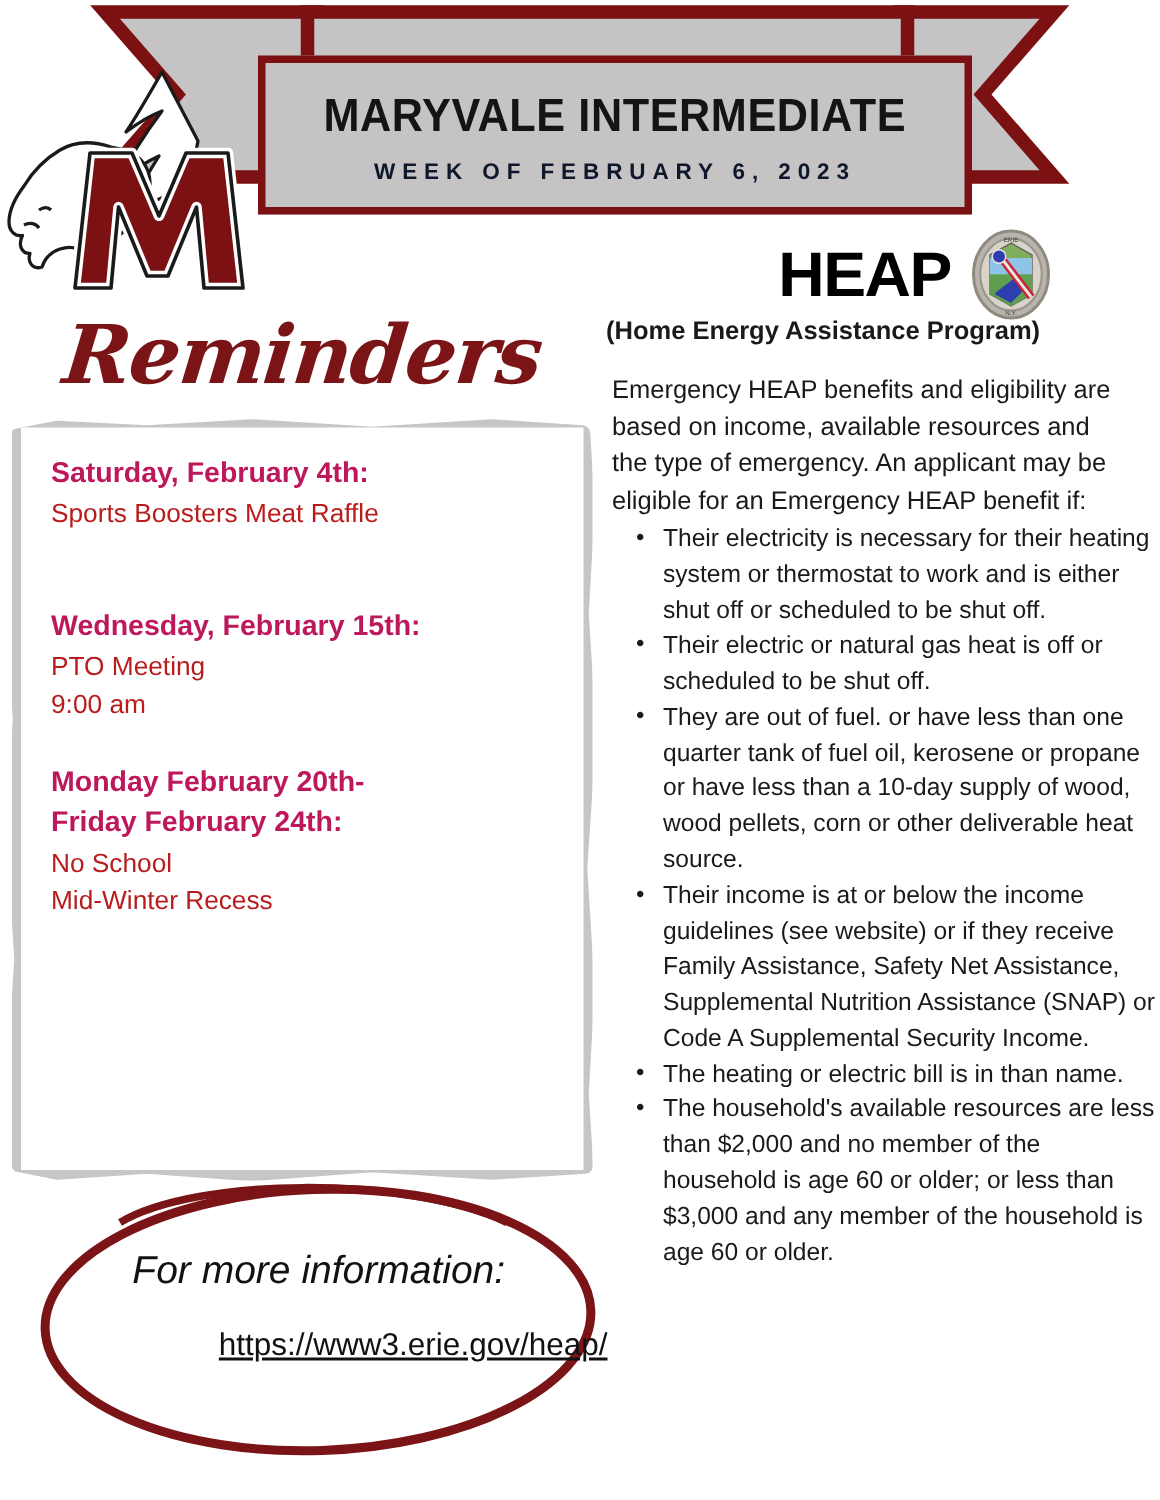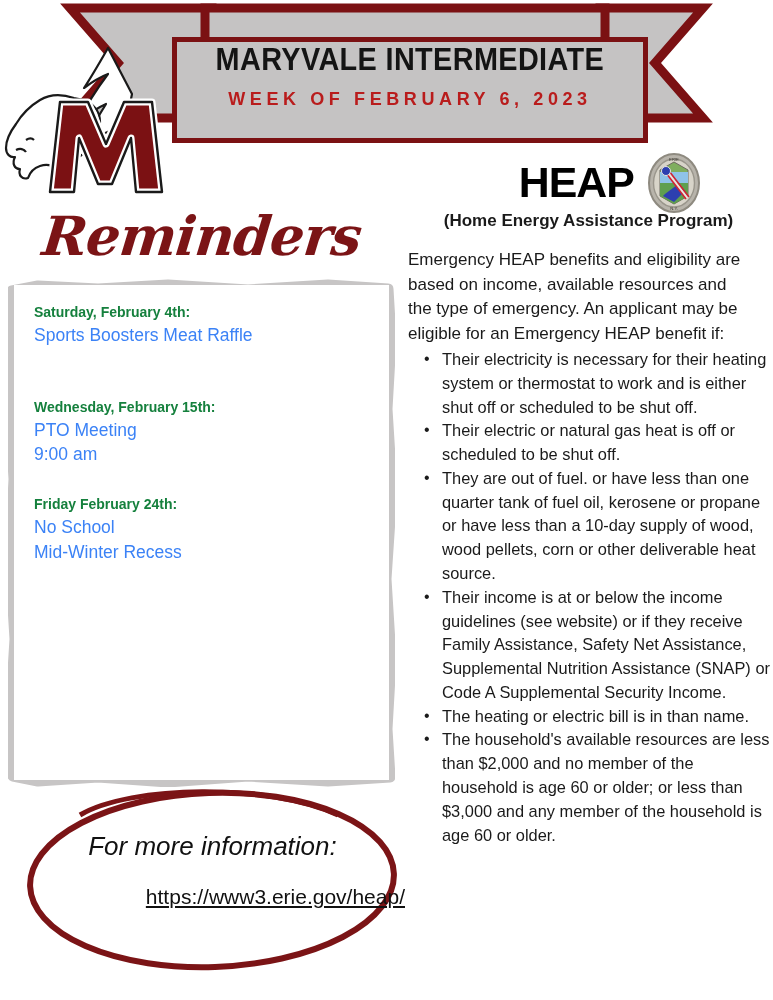--- a/index.html
+++ b/index.html
@@ -21,37 +21,38 @@
   .plaque{
     position:absolute;
     left:172px;top:37px;
     width:476px;height:106px;
     background:#c5c3c3;
     border:5px solid #7b1113;
     box-sizing:border-box;
     display:flex;
     flex-direction:column;
     align-items:center;
+    justify-content:center;
   }
   .plaque-title{
     font-family:"Liberation Sans", sans-serif;
     font-size:31px;
     font-weight:700;
     letter-spacing:0.4px;
     color:#141414;
     transform:scaleX(0.93);
     line-height:1;
     margin-top:2px;
   }
   .plaque-sub{
     font-family:"Liberation Sans", sans-serif;
-    font-size:18px;
+    font-size:15px;
     font-weight:700;
     letter-spacing:4.6px;
-    color:#b91c1c;
+    color:#0f172a;
     line-height:1;
     margin-top:15px;
   }
 
   
   #school-logo{
     position:absolute;left:-4px;top:36px;width:172px;height:160px;
   }
 
   
@@ -88,26 +89,26 @@
     width:375px;height:495px;
     background:#ffffff;
     box-sizing:border-box;
     padding:18px 20px 10px 20px;
   }
   .rough-border{position:absolute;left:8px;top:84px;width:387px;height:508px;}
 
   .rem-group{margin-bottom:6px;}
   .rem-date{
     font-family:"Liberation Sans", sans-serif;
-    font-size:14px;font-weight:700;color:#15803d;
+    font-size:19px;font-weight:700;color:#be185d;
     line-height:1.42;
   }
   .rem-line{
     font-family:"Liberation Sans", sans-serif;
-    font-size:17.5px;font-weight:400;color:#3b82f6;
+    font-size:17.5px;font-weight:400;color:#b91c1c;
     line-height:1.42;
   }
   .rem-gap{height:22px;}
 
   
   #info-callout{
     position:absolute;left:20px;top:785px;width:385px;height:200px;
   }
   .oval-svg{position:absolute;left:0;top:0;}
   .info-title{
@@ -127,21 +128,21 @@
     line-height:1;
   }
 
   
   #heap-col{
     position:absolute;left:404px;top:210px;width:369px;
   }
   .heap-subtitle{
     font-family:"Liberation Sans", sans-serif;
     font-size:17px;font-weight:700;color:#1a1a1a;
-    text-align:center;line-height:1.3;
+    line-height:1.3;
     margin:0 0 2px 0;
   }
   .heap-intro{
     font-family:"Liberation Sans", sans-serif;
     font-size:17px;font-weight:400;color:#1a1a1a;
     line-height:1.44;
     margin:16px 0 2px 4px;
     width:345px;
   }
   .heap-list{
@@ -250,20 +251,21 @@
     <div class="rem-gap"></div>
 
     <div class="rem-group">
       <div class="rem-date">Wednesday, February 15th:</div>
       <div class="rem-line">PTO Meeting</div>
       <div class="rem-line">9:00 am</div>
     </div>
     <div class="rem-gap"></div>
 
     <div class="rem-group">
+      <div class="rem-date">Monday February 20th-</div>
       <div class="rem-date">Friday February 24th:</div>
       <div class="rem-line">No School</div>
       <div class="rem-line">Mid-Winter Recess</div>
     </div>
 
   </div>
 </div>
 
 <div id="info-callout">
   <svg class="oval-svg" width="385" height="200" viewBox="0 0 385 200">

